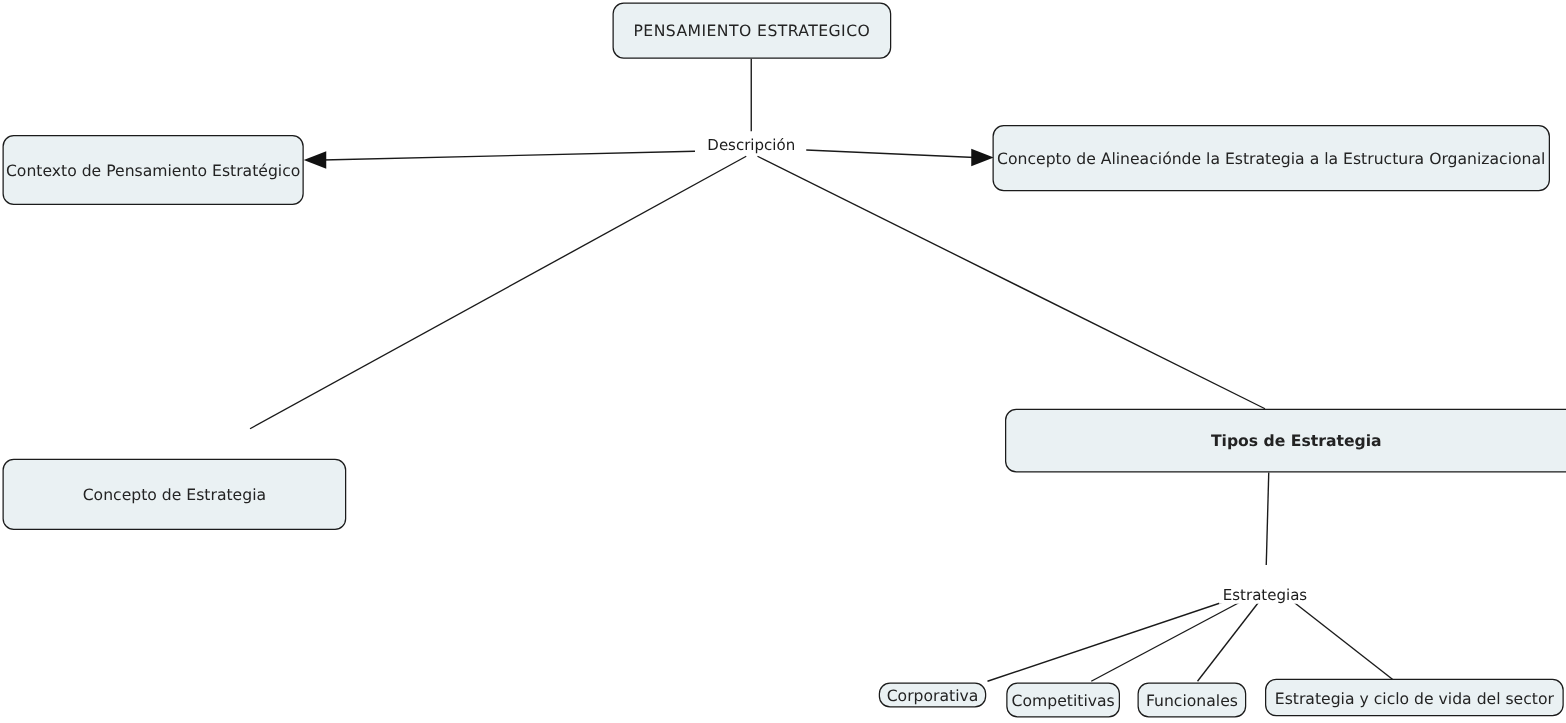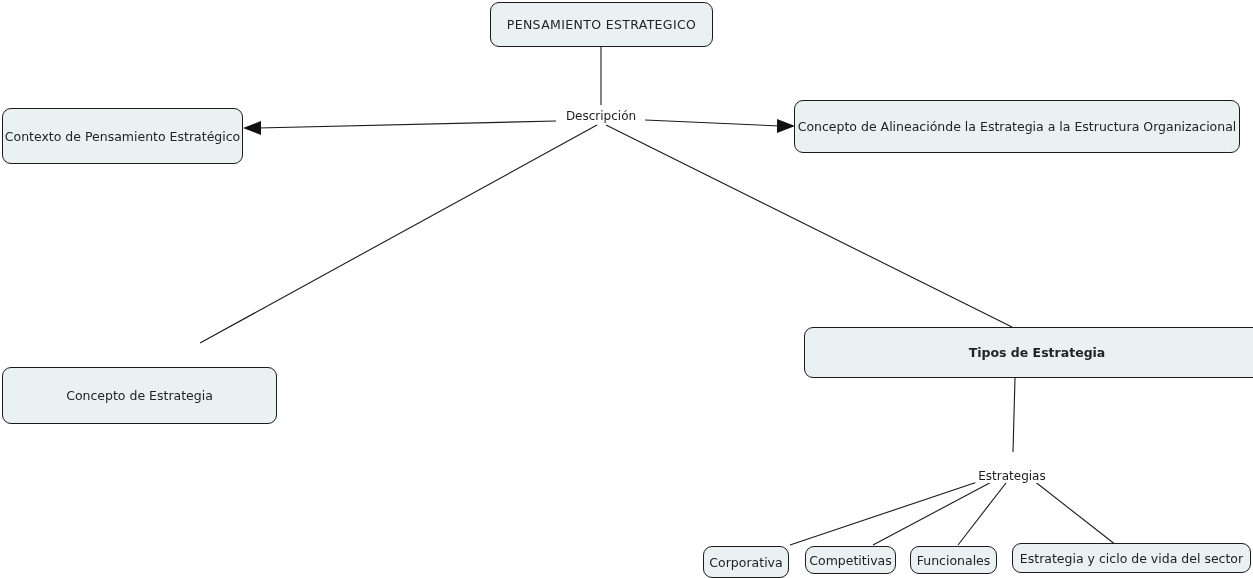--- a/index.html
+++ b/index.html
@@ -96,21 +96,21 @@
   <div class="node-box node-root" style="left:490px; top:2px; width:223px; height:45px;">PENSAMIENTO ESTRATEGICO</div>
 
   <div class="node-box" style="left:2px; top:108px; width:241px; height:56px;">Contexto de Pensamiento Estratégico</div>
 
   <div class="node-box" style="left:794px; top:100px; width:446px; height:53px;">Concepto de Alineaciónde la Estrategia a la Estructura Organizacional</div>
 
   <div class="node-box" style="left:2px; top:343px; width:275px; height:57px;margin-top:24px;">Concepto de Estrategia</div>
 
   <div class="node-box" style="left:804px; top:327px; width:466px; height:51px;font-weight:bold;">Tipos de Estrategia</div>
 
-  <div class="node-box" style="left:703px; top:546px; width:86px; height:32px;">Corporativa</div>
+  <div class="node-box" style="left:703px; top:546px; width:86px; height:20px;">Corporativa</div>
 
   <div class="node-box" style="left:805px; top:546px; width:91px; height:28px;">Competitivas</div>
 
   <div class="node-box" style="left:910px; top:546px; width:87px; height:28px;">Funcionales</div>
 
   <div class="node-box" style="left:1012px; top:543px; width:239px; height:30px;">Estrategia y ciclo de vida del sector</div>
 
   <div class="edge-label" style="left:601px; top:109px;">Descripción</div>
 
   <div class="edge-label" style="left:1012px; top:454px;margin-top:15px;">Estrategias</div>

